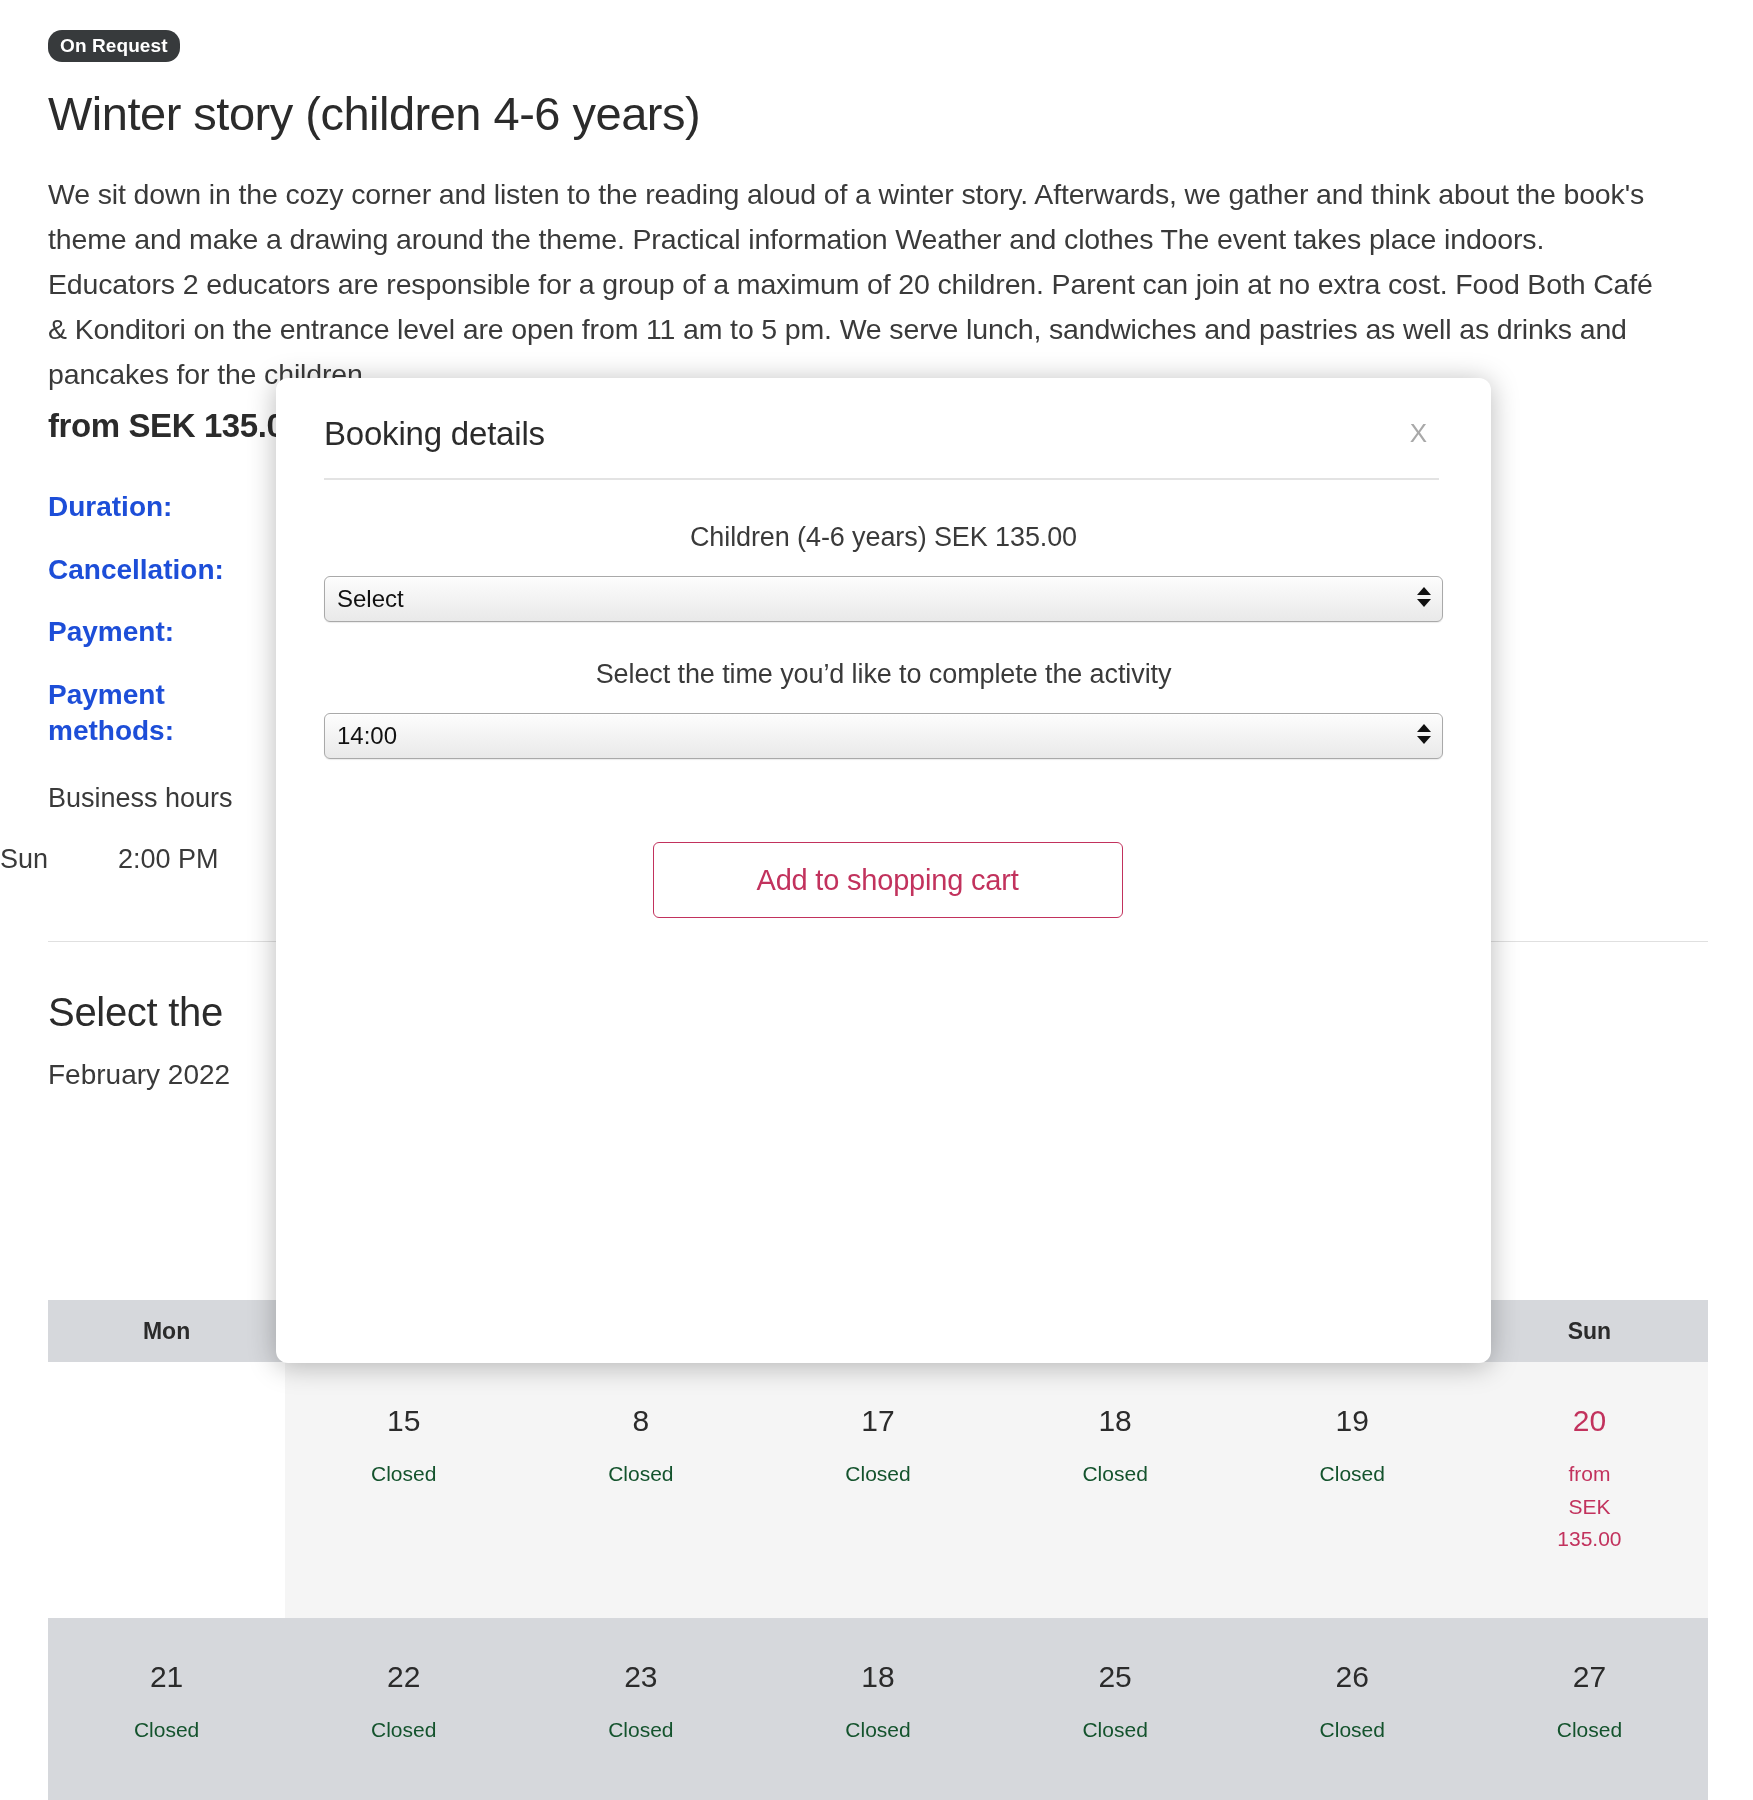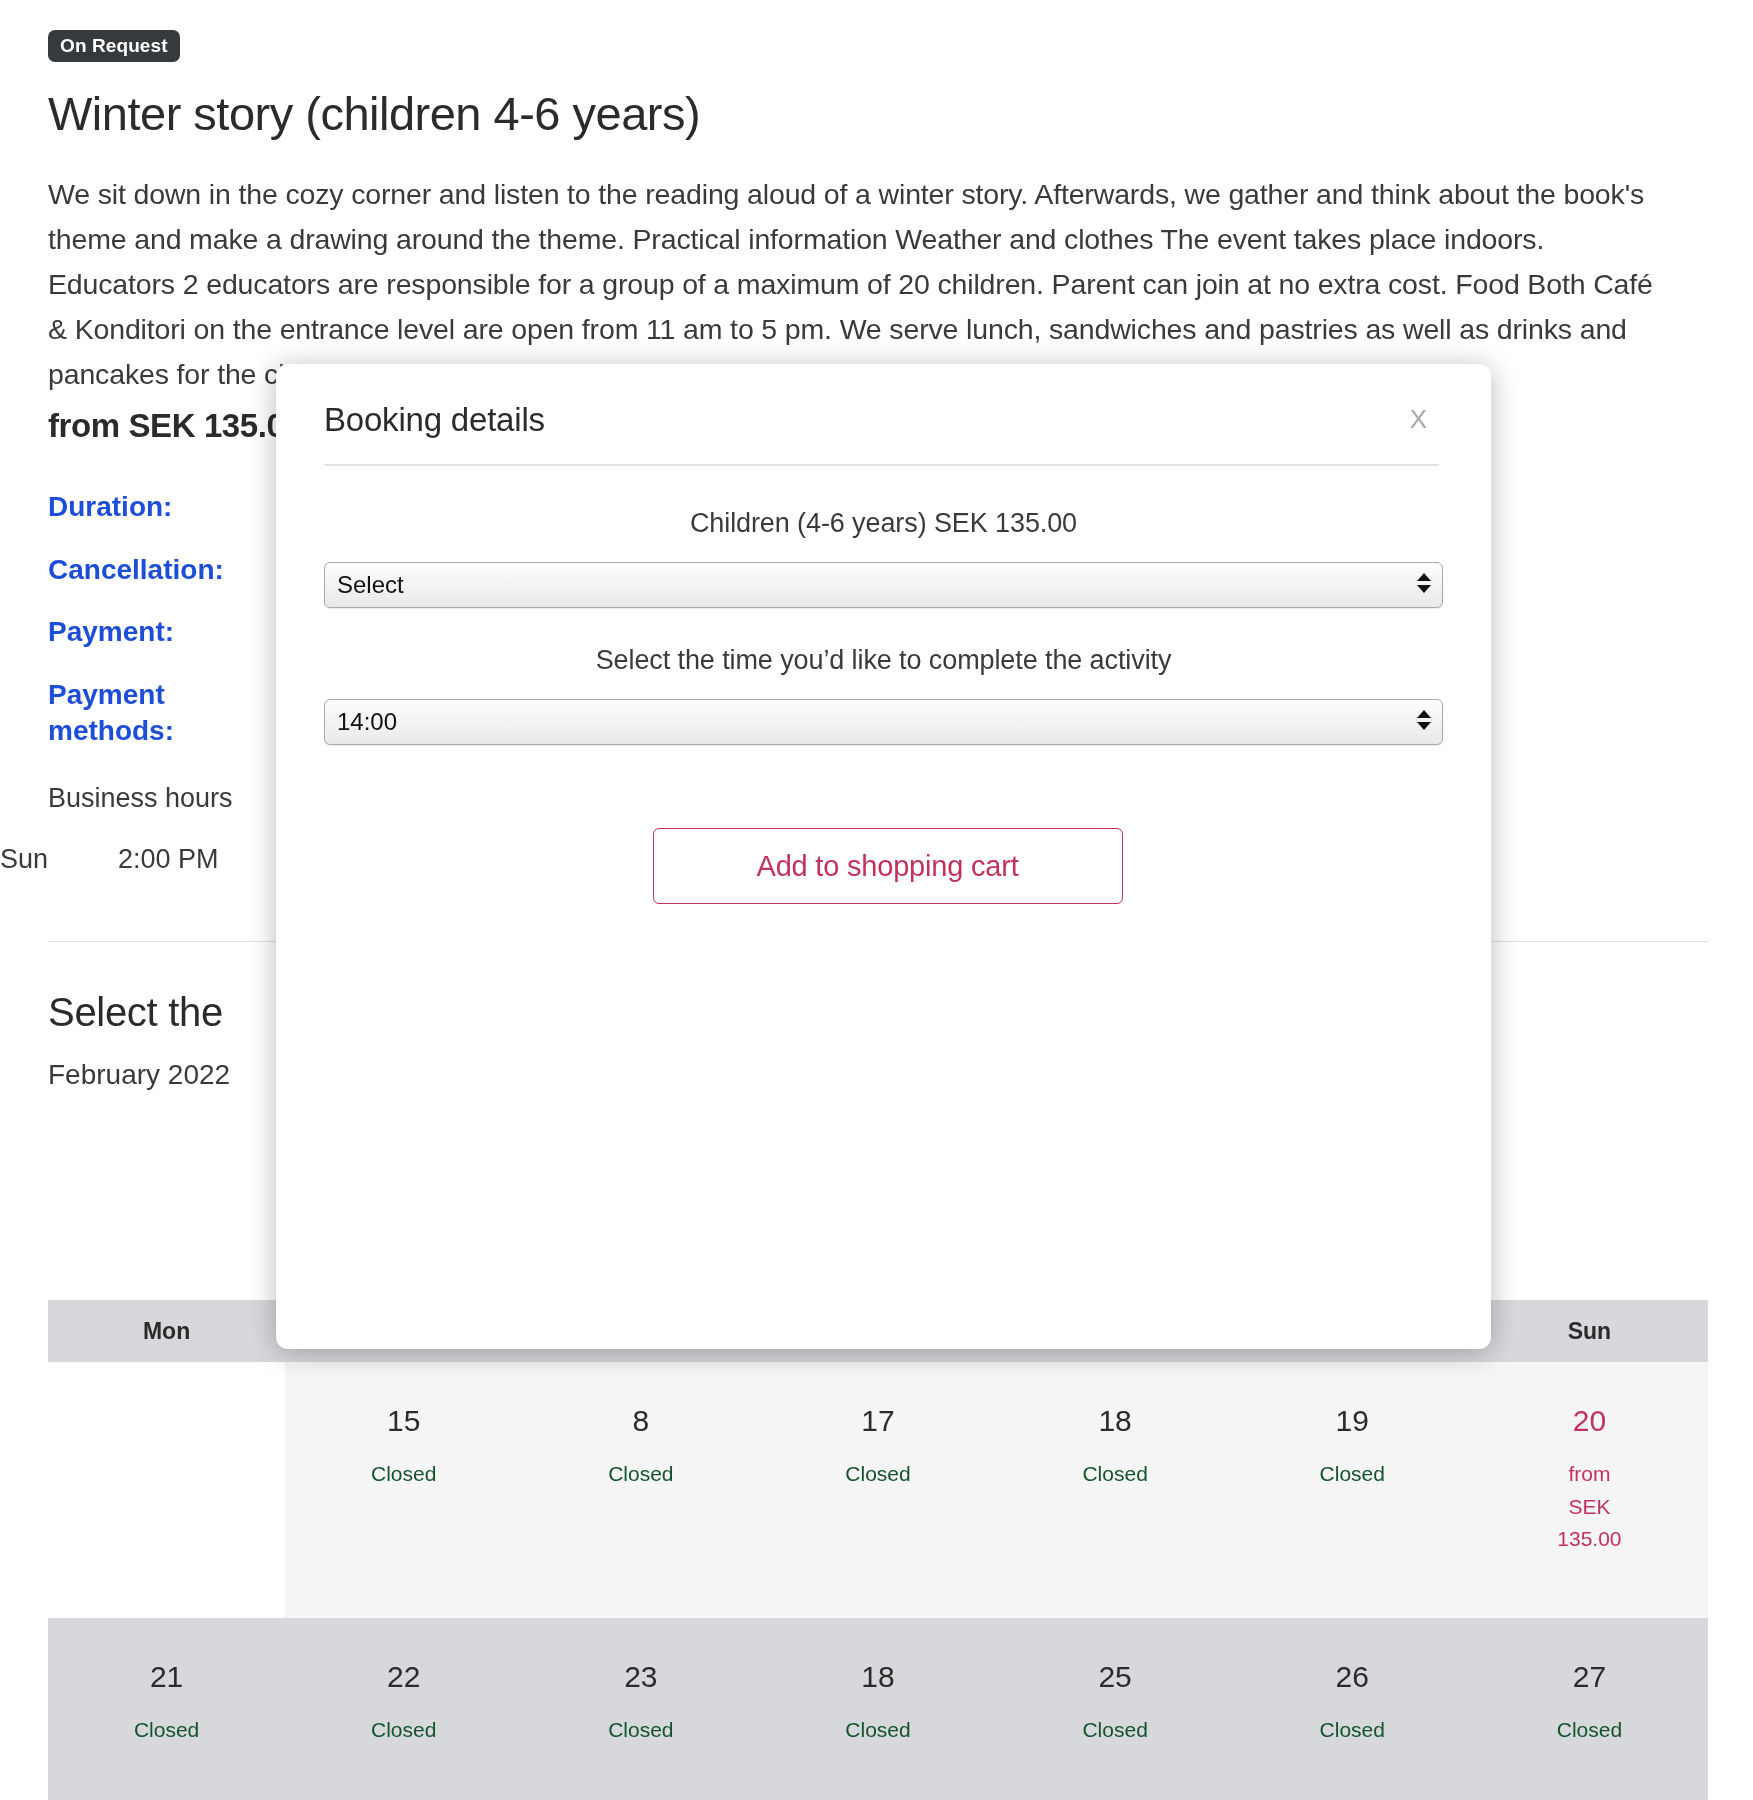--- a/index.html
+++ b/index.html
@@ -26,21 +26,21 @@
   }
 
   .badge {
     display: inline-block;
     margin: 30px 0 0 48px;
     background: #373a3c;
     color: #ffffff;
     font-size: 19px;
     font-weight: bold;
     padding: 6px 12px 7px 12px;
-    border-radius: 7px;
+    border-radius: 14px;
     letter-spacing: .1px;
     line-height: 1;
   }
 
   h1.page-title {
     margin: 26px 0 0 48px;
     font-size: 47px;
     font-weight: normal;
     letter-spacing: -0.5px;
     color: #2b2b2b;
@@ -160,21 +160,21 @@
     font-size: 21px;
     line-height: 1.55;
     margin-top: 22px;
   }
   .daynum { display: block; line-height: 1; }
 
   
   .modal-shadow-area {
     position: absolute;
     left: 276px;
-    top: 364px;
+    top: 378px;
     width: 1215px;
     height: 985px;
     background: #ffffff;
     border-radius: 12px;
     box-shadow: 0 3px 28px rgba(0,0,0,0.28);
     z-index: 40;
   }
   .modal-header {
     position: relative;
     padding: 37px 40px 0 48px;

